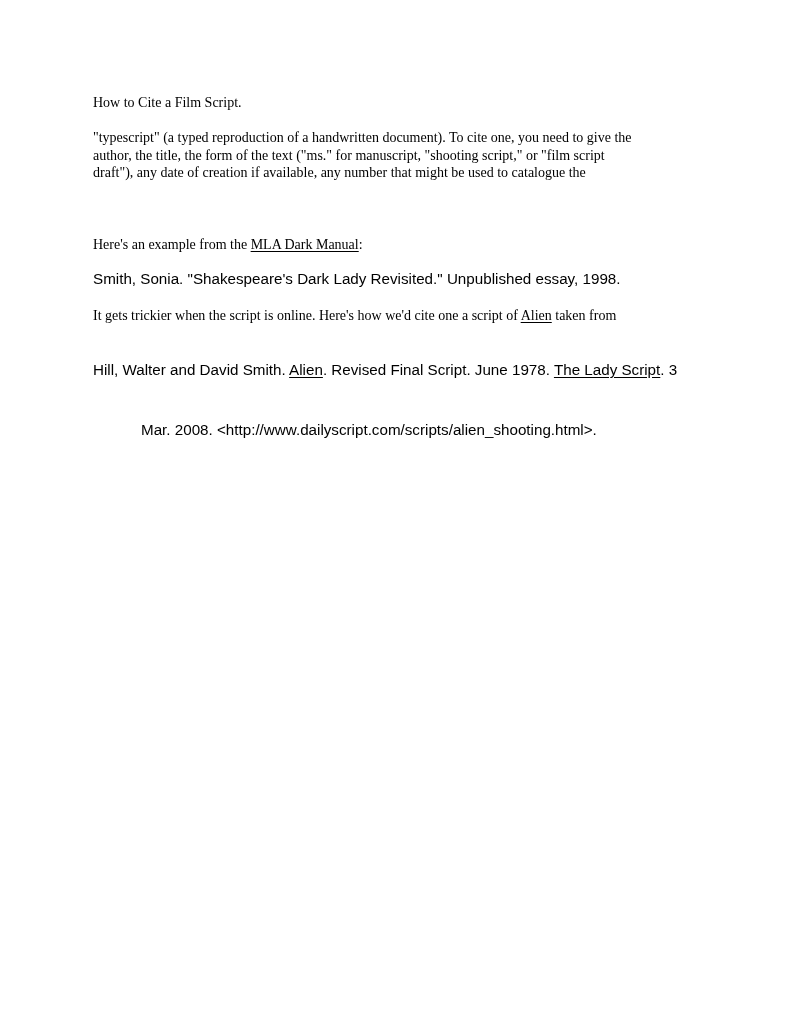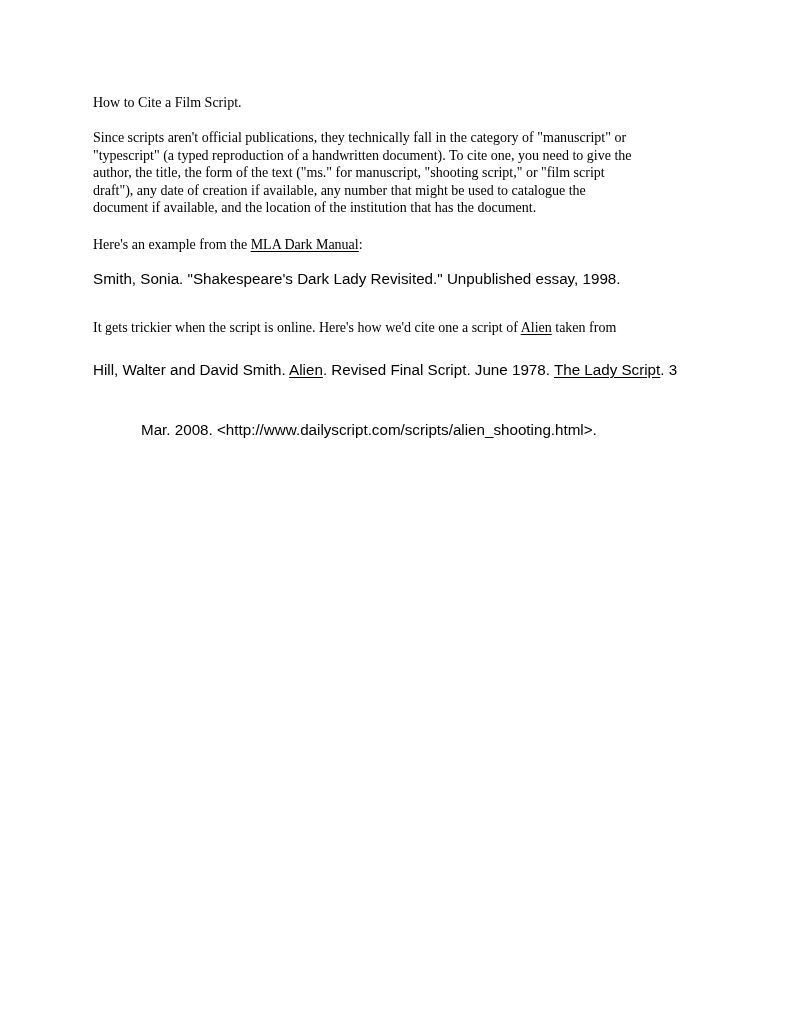--- a/index.html
+++ b/index.html
@@ -6,36 +6,34 @@
   body { width: 791px; height: 1024px; position: relative; overflow: hidden; color: #000; }
   .serif { font-family: Liberation Serif, serif; font-size: 14px; line-height: 17.6px; }
   .sans { font-family: "Liberation Sans", "DejaVu Sans", sans-serif; font-size: 15.2px; line-height: 18px; }
   .abs { position: absolute; white-space: nowrap; }
   .u { text-decoration: underline; text-underline-offset: 2px; }
   #title { left: 93px; top: 94px; }
   #para1 { left: 93px; top: 129px; width: 620px; white-space: normal; }
   #para1 .ln { display: block; white-space: nowrap; }
   #para2 { left: 93px; top: 236px; }
   #cite1 { left: 93px; top: 270px; }
-  #para3 { left: 93px; top: 307px; margin-top: 12px; }
+  #para3 { left: 93px; top: 307px; }
   #para3 .ln { display: block; white-space: nowrap; }
   #cite2a { left: 93px; top: 361px; }
   #cite2b { left: 141px; top: 397px; margin-top: 24px; }
 </style>
 </head>
 <body>
 
 <div class="abs serif" id="title">How to Cite a Film Script.</div>
 
 <div class="abs serif" id="para1">
-  <span class="ln">Since scripts aren't official publications, they technically fall in the category of "manuscript" or</span>
   <span class="ln">"typescript" (a typed reproduction of a handwritten document).  To cite one, you need to give the</span>
   <span class="ln">author, the title, the form of the text ("ms." for manuscript, "shooting script," or "film script</span>
   <span class="ln">draft"), any date of creation if available, any number that might be used to catalogue the</span>
-  <span class="ln">document if available, and the location of the institution that has the document.</span>
 </div>
 
 <div class="abs serif" id="para2"><span>Here's an example from the </span><span class="u">MLA Dark Manual</span><span>:</span></div>
 
 <div class="abs sans" id="cite1">Smith, Sonia.  "Shakespeare's Dark Lady Revisited." Unpublished essay, 1998.</div>
 
 <div class="abs serif" id="para3">
   <span class="ln"><span>It gets trickier when the script is online.  Here's how we'd cite one a script of </span><span class="u">Alien</span><span> taken from</span></span>
 </div>
 

